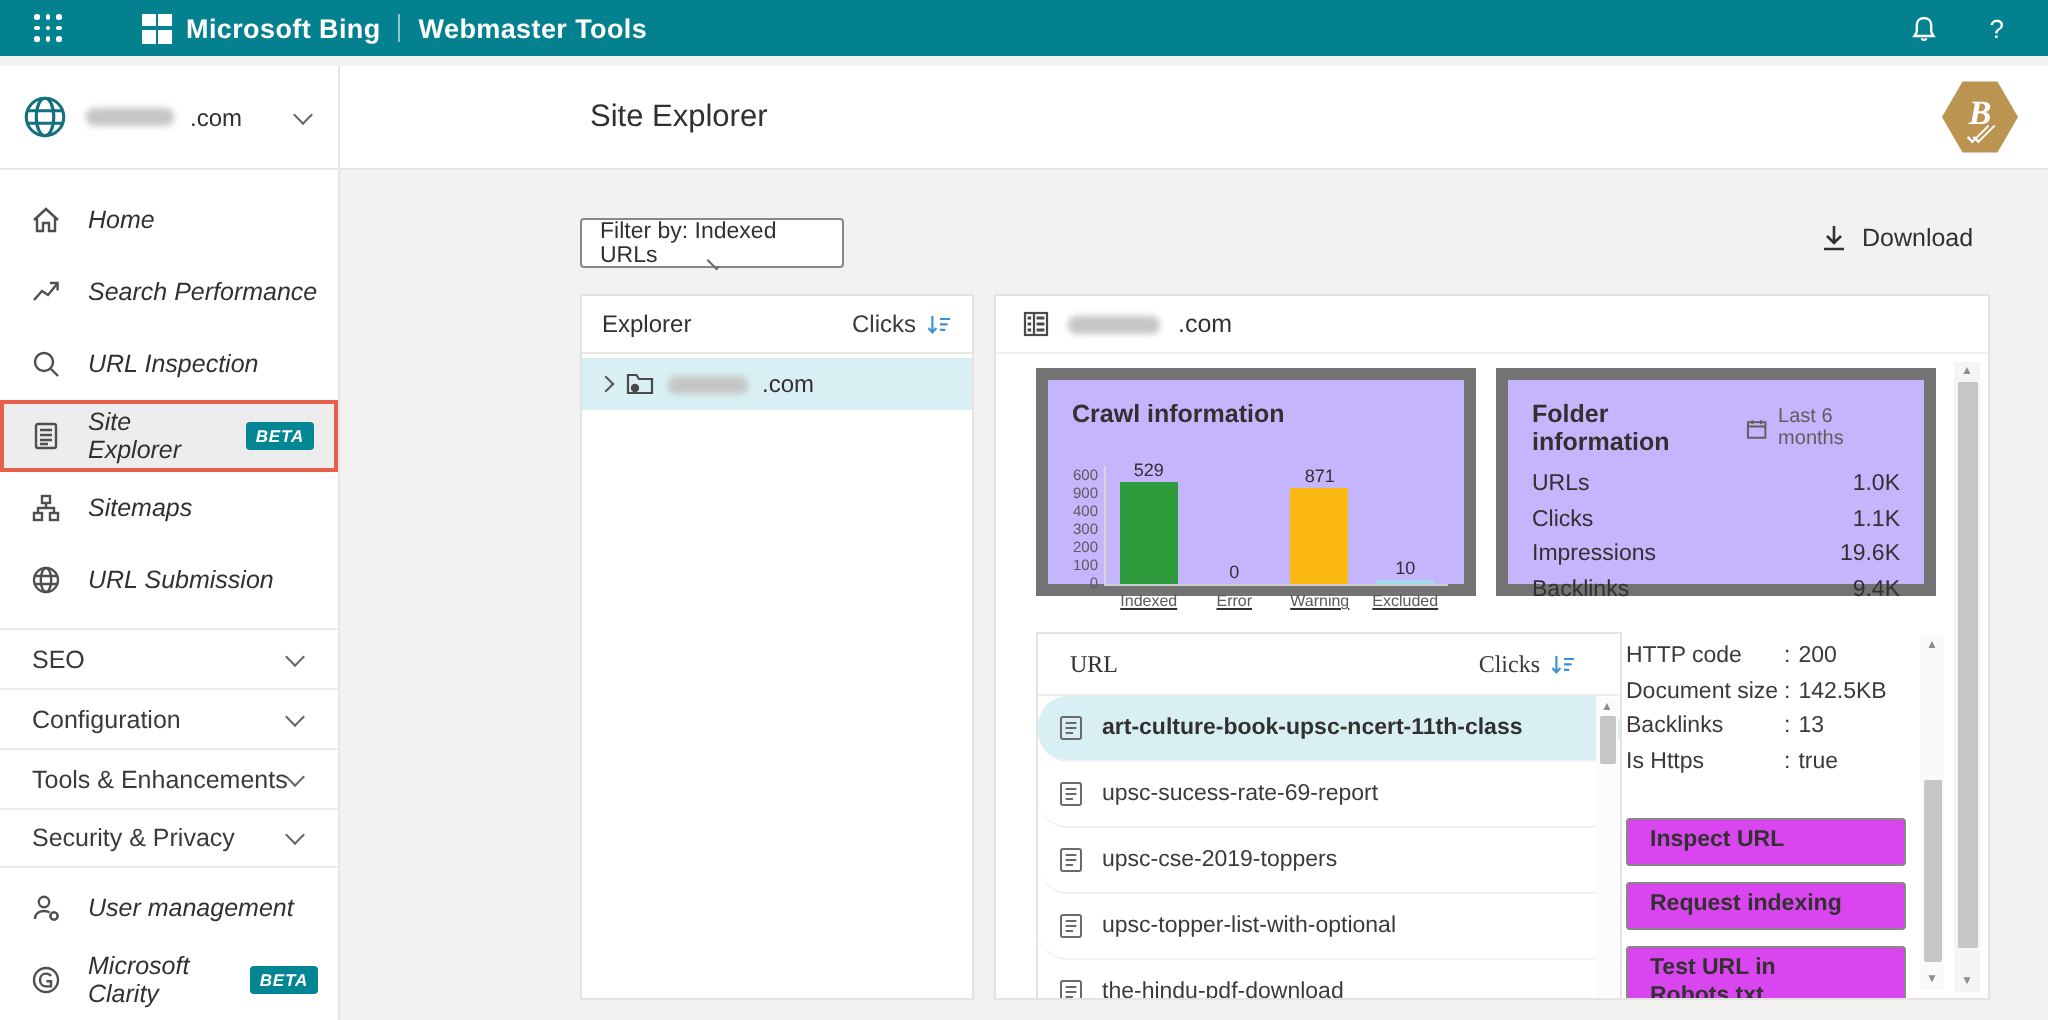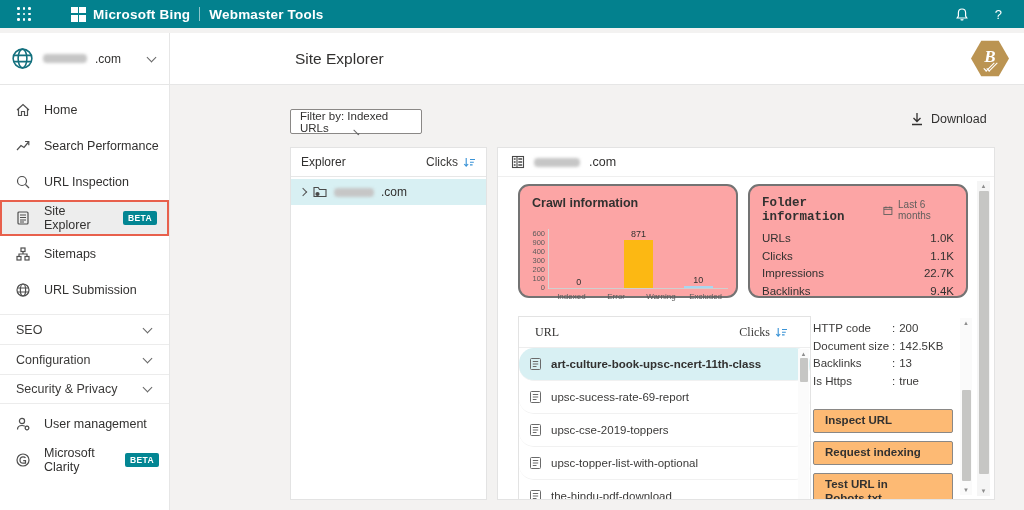--- a/index.html
+++ b/index.html
@@ -28,21 +28,21 @@
     align-items:center; padding:0 14px 0 10px; gap:8px; cursor:pointer; }
   .redacted { display:inline-block; width:44px; height:9px; background:#c6c6c6;
     border-radius:4px; filter:blur(1.5px); }
   .site-selector .dom { font-size:12px; color:#323130; }
   .chev { width:7px; height:7px; border-right:1.4px solid #666; border-bottom:1.4px solid #666;
     transform:rotate(45deg); display:inline-block; }
   .chev.right { transform:rotate(-45deg); }
   .site-selector .chev { margin-left:auto; margin-top:-3px; }
   .nav { padding-top:7px; }
   .nav-item { height:36px; display:flex; align-items:center; gap:13px;
-    padding:0 10px 0 15px; font-size:12.5px; color:#323130; cursor:pointer; }
+    padding:0 10px 0 15px; font-size:12.5px; color:#323130; cursor:pointer;font-style:italic; }
   .nav-item svg { flex:0 0 16px; color:#4f4f4f; }
   .nav-item.active { background:#ededed; border:2px solid #e8604c; padding-left:13px; }
   .beta { background:#038693; color:#fff; font-size:8.5px; font-weight:700;
     padding:2.5px 5px; border-radius:2px; letter-spacing:.4px; line-height:1; }
   .acc-group { margin-top:6px; }
   .acc-item { height:30px; border-top:1px solid #ececec; display:flex; align-items:center;
     justify-content:space-between; padding:0 18px 0 16px; font-size:12.5px; color:#3b3a39; cursor:pointer; }
   .acc-item .chev { margin-top:-3px; }
   .acc-item:last-child { border-bottom:1px solid #ececec; }
   .nav-bottom { margin-top:2px; }
@@ -80,60 +80,60 @@
     gap:7px; padding:0 9px; font-size:12px; cursor:pointer; }
   .tree-row .chev { width:6px; height:6px; border-color:#555; }
   .tree-row .redacted { width:40px; }
 
   
   .site-panel { left:497px; top:147px; width:498px; height:353px; overflow:hidden; }
   .site-head { height:29px; border-bottom:1px solid #efefef; display:flex; align-items:center;
     gap:9px; padding:0 13px; font-size:12.5px; }
   .site-head .redacted { width:46px; }
 
-  .card { position:absolute; background:#fca5a5; border:2px solid #737373; border-radius:11px; }
+  .card { position:absolute; background:#c4b5fd; border:6px solid #737373; border-radius:0; }
   .crawl-card { left:20px; top:36px; width:220px; height:114px; }
   .card-title { padding:10px 12px 0 12px; font-size:12.5px; font-weight:700; color:#323130; }
   .chart { position:absolute; left:6px; right:8px; top:33px; }
   .chart-row { display:flex; }
   .yaxis { width:23px; height:60px; display:flex; flex-direction:column; justify-content:space-between;
     align-items:flex-end; padding-right:3px; font-size:7.5px; color:#5a5a5a; margin-top:10px;
     border-right:1px solid #d6d6d6; }
   .plot { flex:1; height:70px; display:flex; align-items:flex-end; justify-content:space-around;
     border-bottom:1px solid #cfcfcf; }
   .bar-slot { width:25%; display:flex; flex-direction:column; align-items:center; justify-content:flex-end; }
   .bar-value { font-size:9px; color:#323130; margin-bottom:1px; }
   .bar { width:29px; }
-  .cats { display:flex; justify-content:flex-end; padding-left:23px; margin-top:3px; }
+  .cats { display:flex; justify-content:flex-end; padding-left:23px; margin-top:3px;text-decoration:underline; }
   .cats span { width:25%; text-align:center; font-size:8px; color:#5a5a5a; }
 
   .folder-card { left:250px; top:36px; width:220px; height:114px; }
   .folder-head { display:flex; align-items:center; justify-content:space-between; padding:10px 12px 4px 12px; }
-  .folder-head .t { font-size:12.5px; font-weight:700; color:#323130;font-family:Liberation Mono, monospace; }
+  .folder-head .t { font-size:12.5px; font-weight:700; color:#323130; }
   .period { display:flex; align-items:center; gap:5px; font-size:10px; color:#605e5c; }
   .stat-rows { padding:2px 12px 0 12px; }
   .stat-row { display:flex; justify-content:space-between; font-size:11.5px; color:#323130; line-height:17.5px;gap:48px; }
 
   .url-card { left:20px; top:168px; width:293px; height:196px; border:1px solid #e3e3e3;
     background:#fff; position:absolute; overflow:hidden; }
   .url-head { height:31px; border-bottom:1px solid #eee; display:flex; align-items:center;
     justify-content:space-between; padding:0 12px 0 16px; font-size:12px; color:#323130;font-family:Liberation Serif, serif; }
   .url-row { height:33px; display:flex; align-items:center; gap:9px; padding:0 26px 0 10px;
     font-size:11.5px; color:#3b3a39; border-bottom:1px solid #f1f1f1; cursor:pointer;
     white-space:nowrap; overflow:hidden;border-radius:15px; }
   .url-row.selected { background:#d8f0f3; font-weight:700; color:#323130; }
   .url-row svg { flex:0 0 13px; color:#6a6a6a; }
 
   
   .details { position:absolute; left:315px; top:172px; width:144px; }
   .detail-row { display:flex; font-size:11.5px; color:#3b3a39; line-height:17.5px; }
   .detail-row .lbl { flex:0 0 79px; }
   .detail-row .val { margin-left:4px; }
   .detail-buttons { margin-top:19px; }
-  .btn { width:140px; background:#fdba74; border:1px solid #8a8886; border-radius:2px;
+  .btn { width:140px; background:#d946ef; border:1px solid #8a8886; border-radius:2px;
     font-family:"Liberation Sans",sans-serif; font-size:11.5px; font-weight:700; color:#323130;
     text-align:left; padding:4px 11px; margin-bottom:8px; min-height:24px; cursor:pointer; display:block; line-height:1.2; }
 
   
   .sb { position:absolute; background:#f5f5f5; }
   .sb .arrow { position:absolute; left:0; width:100%; text-align:center; font-size:6px; color:#8d8d8d; line-height:8px; cursor:pointer; }
   .sb .thumb { position:absolute; left:1.5px; right:1.5px; background:#c6c6c4; border-radius:1px; cursor:pointer; }
   .main-sb { right:4px; top:33px; bottom:3px; width:13px; }
   .main-sb .thumb { top:10px; bottom:22px; }
   .details-sb { left:462px; top:170px; bottom:4px; width:12px; background:#fafafa; }
@@ -236,20 +236,24 @@
       <span>URL Submission</span>
     </div>
 
     <div class="acc-group">
       <div class="acc-item">
         <span>SEO</span>
         <span class="chev"></span>
       </div>
       <div class="acc-item">
         <span>Configuration</span>
+        <span class="chev"></span>
+      </div>
+      <div class="acc-item">
+        <span>Tools &amp; Enhancements</span>
         <span class="chev"></span>
       </div>
       <div class="acc-item">
         <span>Security &amp; Privacy</span>
         <span class="chev"></span>
       </div>
     </div>
 
     <div class="nav-bottom">
       <div class="nav-item">
@@ -337,20 +341,24 @@
           <span>600</span>
             <span>900</span>
           <span>400</span>
             <span>300</span>
           <span>200</span>
             <span>100</span>
           <span>0</span>
         </div>
         <div class="plot">
           <div class="bar-slot">
+              <span class="bar-value">529</span>
+              <div class="bar" style="height: 51px; background: rgb(46, 155, 60);"></div>
+            </div>
+          <div class="bar-slot">
               <span class="bar-value">0</span>
               <div class="bar" style="height: 0px;"></div>
             </div>
           <div class="bar-slot">
               <span class="bar-value">871</span>
               <div class="bar" style="height: 48px; background: rgb(252, 184, 19);"></div>
             </div>
           <div class="bar-slot">
               <span class="bar-value">10</span>
               <div class="bar" style="height: 2px; background: rgb(169, 214, 239);"></div>
@@ -381,21 +389,21 @@
       <div class="stat-row">
           <span>URLs</span>
           <span>1.0K</span>
         </div>
       <div class="stat-row">
           <span>Clicks</span>
           <span>1.1K</span>
         </div>
       <div class="stat-row">
           <span>Impressions</span>
-          <span>22.7K</span>
+          <span>19.6K</span>
         </div>
       <div class="stat-row">
           <span>Backlinks</span>
           <span>9.4K</span>
         </div>
     </div>
   </div>
 
   <div class="url-card">
     <div class="url-head">

